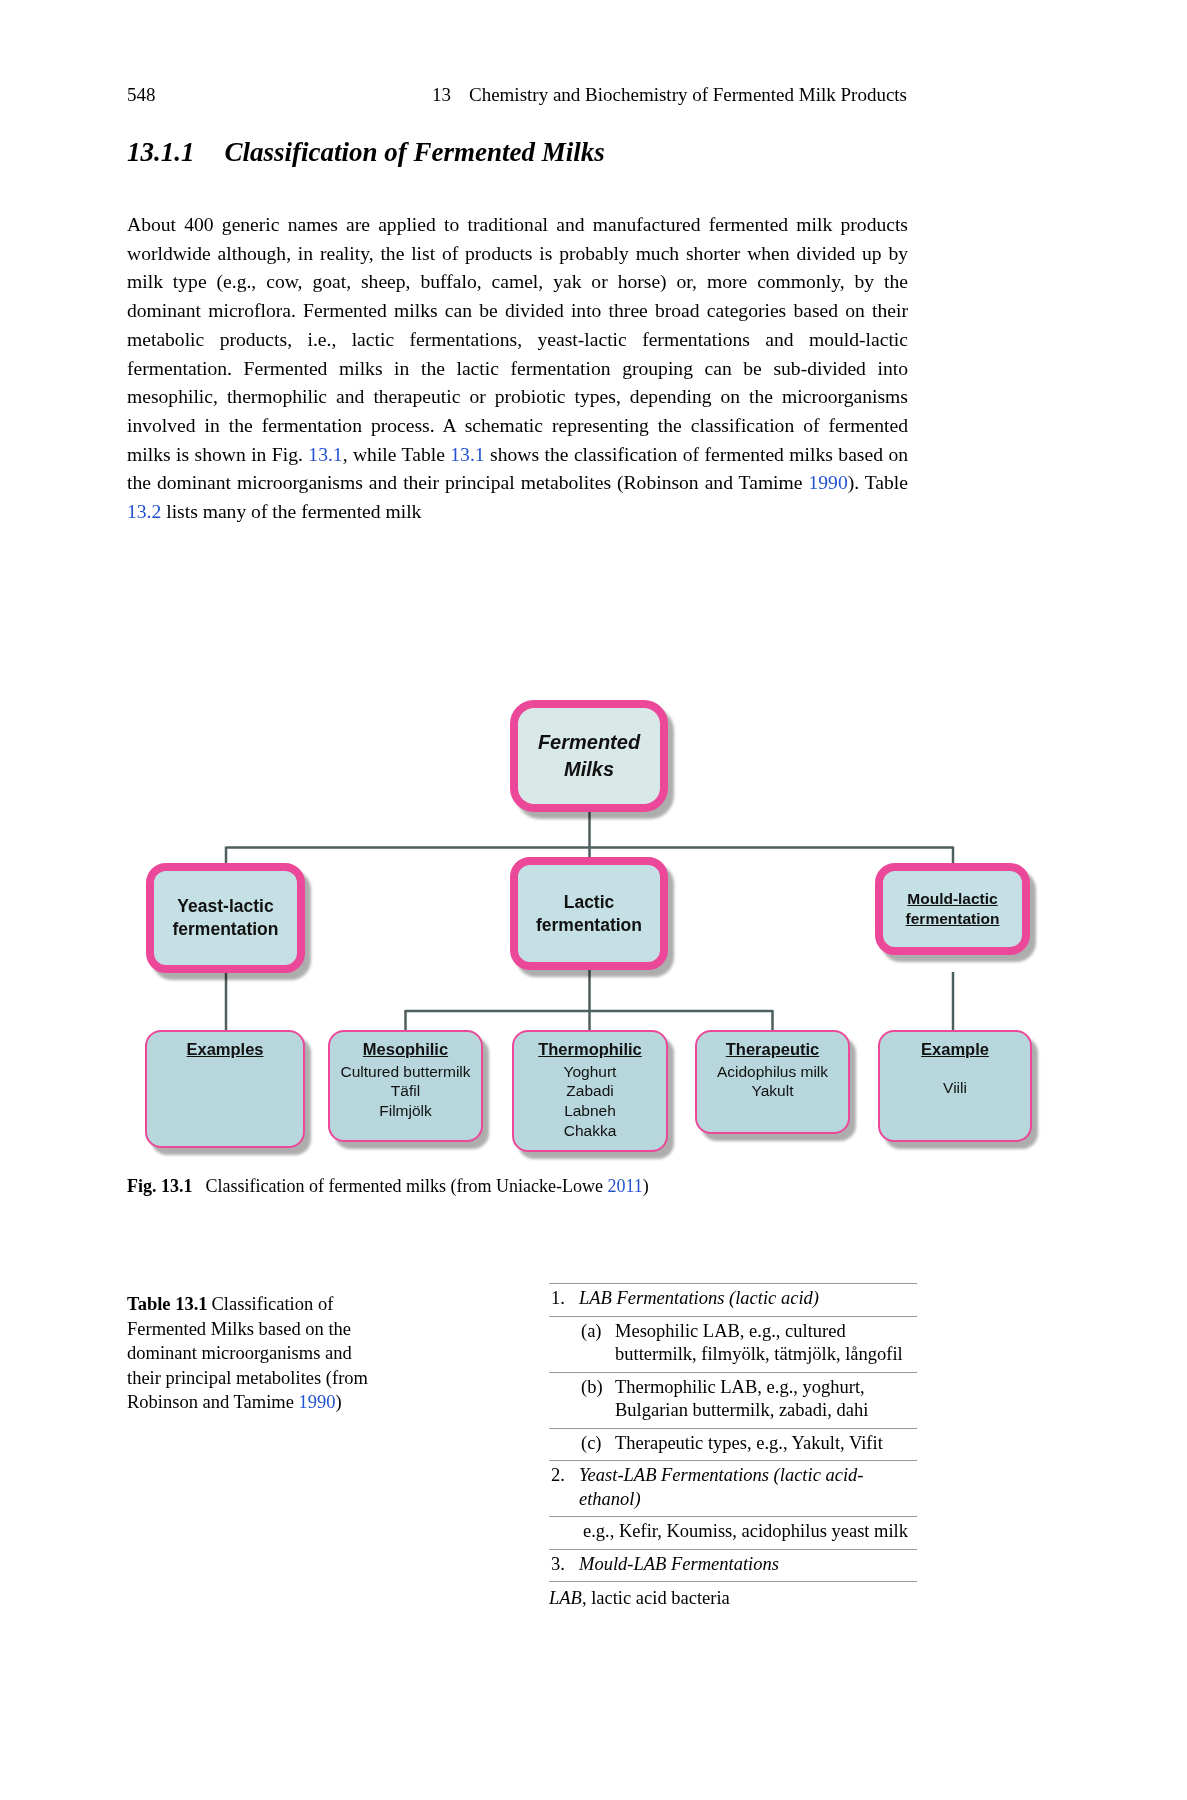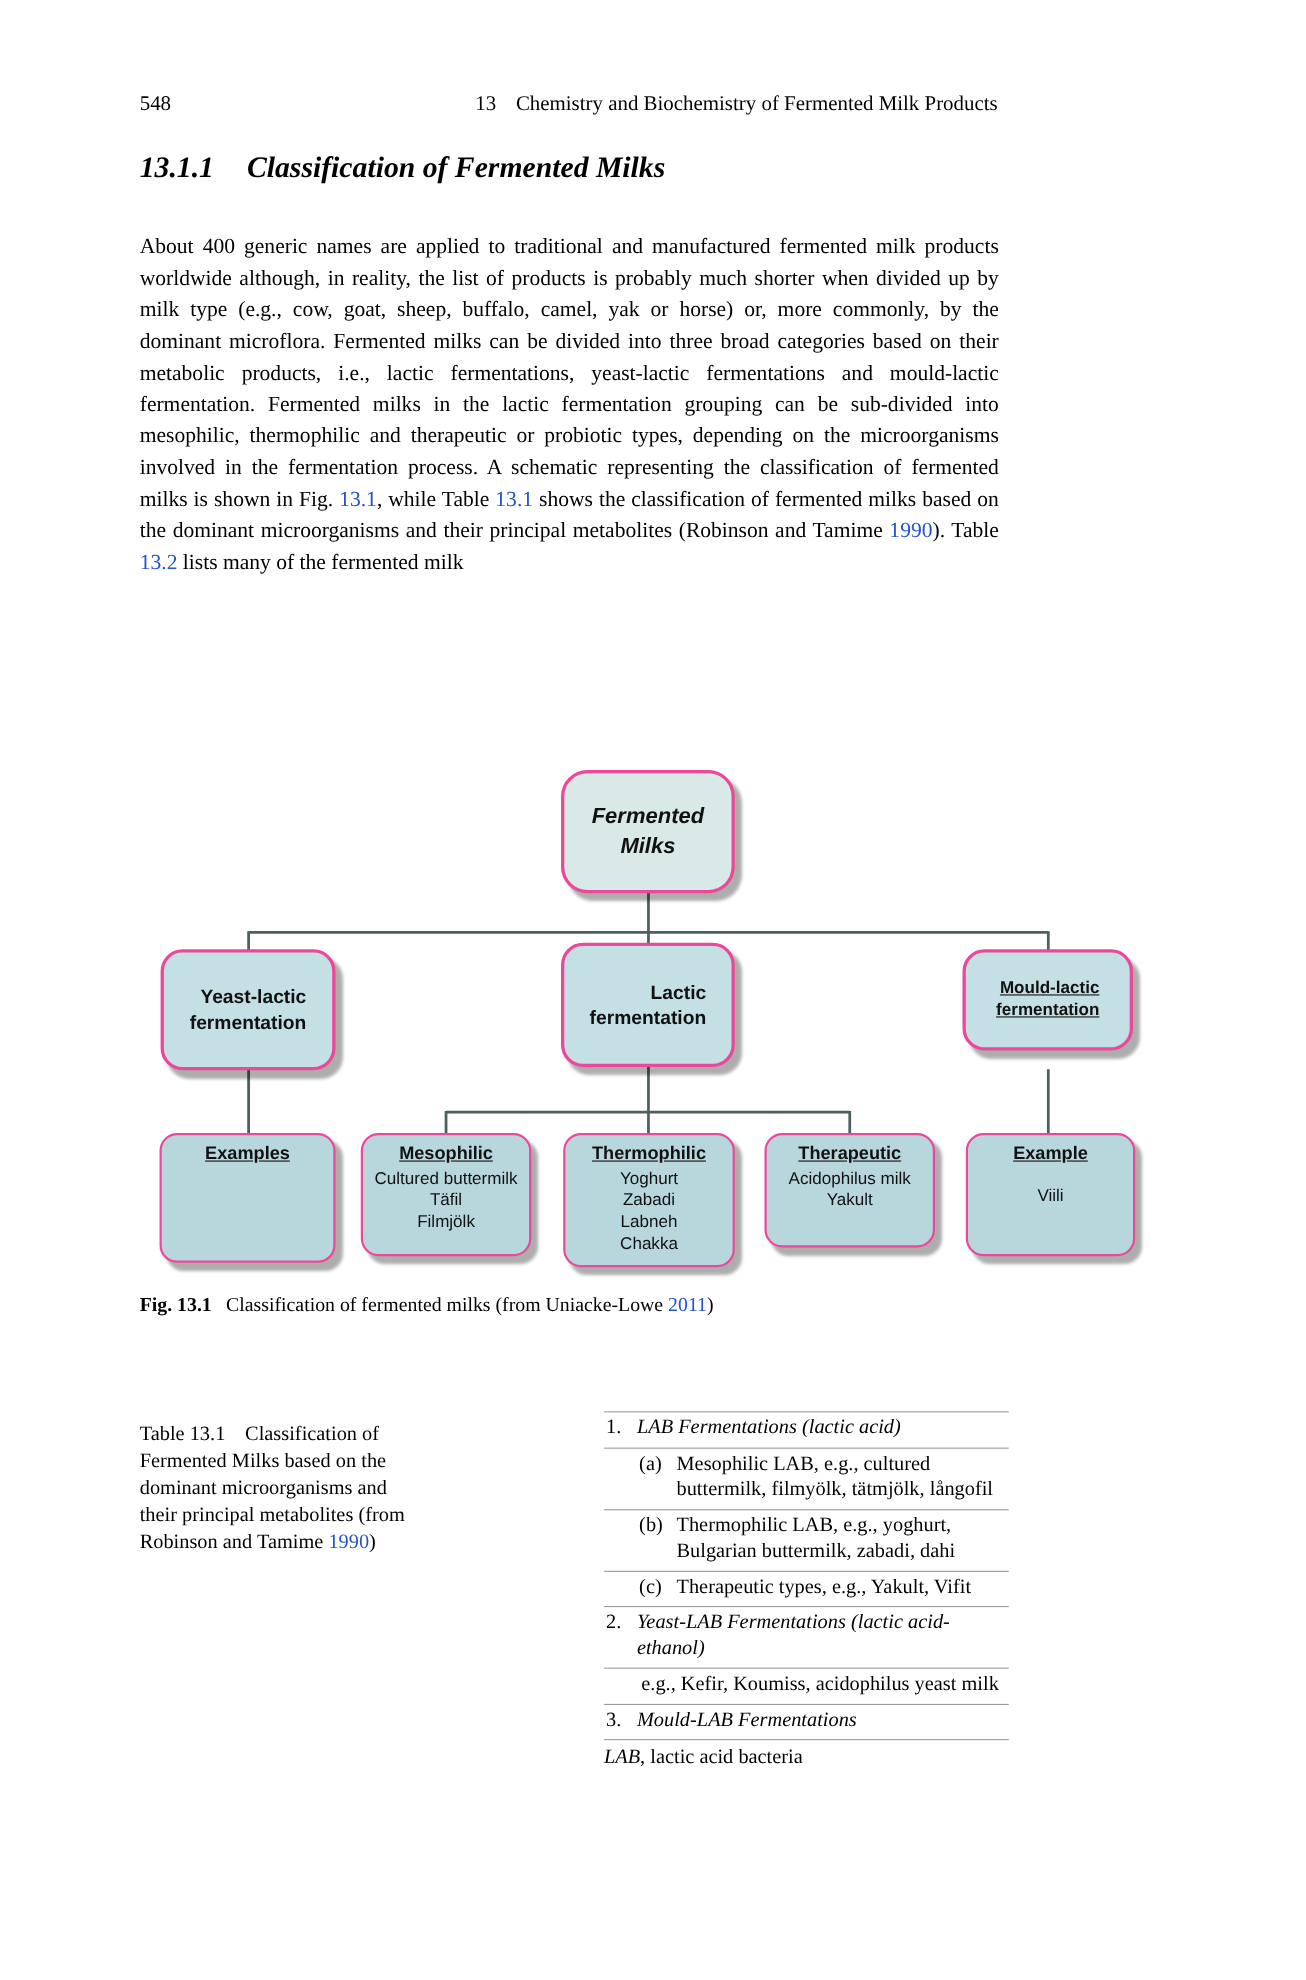--- a/index.html
+++ b/index.html
@@ -29,32 +29,32 @@
     position:absolute; left:127px; top:211px; width:781px; margin:0;
     font-size:19.6px; line-height:28.7px; text-align:justify;
   }
   .xref { color:#2352cf; text-decoration:none; cursor:pointer; }
 
   
   .diagram { position:absolute; left:127px; top:600px; width:912px; height:565px; margin:0; }
   .connectors { position:absolute; left:0; top:0; z-index:0; }
   .node {
     position:absolute; box-sizing:border-box; z-index:1;
-    border:3px solid #ec4899; border-radius:20px;
+    border:8px solid #ec4899; border-radius:20px;
     background:#c4e0e4; box-shadow:6px 7px 3px rgba(0,0,0,0.32);
     display:flex; flex-direction:column; align-items:center; justify-content:center;
     text-align:center; font-family:"Liberation Sans", sans-serif;
     white-space:pre-line; color:#111;
   }
   .node-root {
     left:383px; top:100px; width:158px; height:112px;
     background:#d9e9e7; border-radius:24px;
     font-size:20px; font-weight:bold; font-style:italic; line-height:1.35;
   }
-  .node-l2 { font-weight:bold; font-size:17.5px; line-height:1.3;text-align:right; }
+  .node-l2 { font-weight:bold; font-size:17.5px; line-height:1.3; }
   .node-yeast  { left:19px;  top:263px; width:159px; height:110px; }
   .node-lactic { left:383px; top:257px; width:158px; height:113px; }
   .node-mould  { left:748px; top:263px; width:155px; height:92px; font-size:15.5px;text-decoration:underline; }
   .node-l3 {
     background:#b7d7dd; border-radius:16px; border-width:2px;
     justify-content:flex-start; padding-top:7px;
   }
   .node-l3 .hd { font-weight:bold; font-size:16.5px; text-decoration:underline; line-height:1.25; }
   .node-l3 .items { font-size:15.5px; line-height:1.27; margin-top:2px; }
   .node-ex     { left:18px;  top:430px; width:160px; height:118px; }
@@ -65,21 +65,21 @@
 
   
   .fig-caption { position:absolute; left:127px; top:1176px; font-size:18px; }
   .fig-caption .lbl { font-weight:bold; margin-right:13px; }
 
   
   .tbl-caption {
     position:absolute; left:127px; top:1292px; width:243px;
     font-size:18.5px; line-height:24.5px;
   }
-  .tbl-caption .lbl { font-weight:normal; margin-right:18px; }
+  .tbl-caption .lbl { font-weight:bold; margin-right:4px; }
   .tbl { position:absolute; left:549px; top:1283px; width:368px; font-size:18.5px; line-height:23.5px; }
   .tbl-rows { border-bottom:1px solid #9a9a9a; }
   .trow { border-top:1px solid #9a9a9a; padding:3px 0 5px 2px; display:flex; }
   .trow .num { flex:none; width:28px; }
   .trow .lab { flex:none; width:34px; }
   .trow .txt { flex:1; }
   .it { font-style:italic; }
   .trow.sub { padding-left:32px; }
   .trow.eg  { padding-left:34px; }
   .tbl-foot { padding:5px 0 0 0; }

